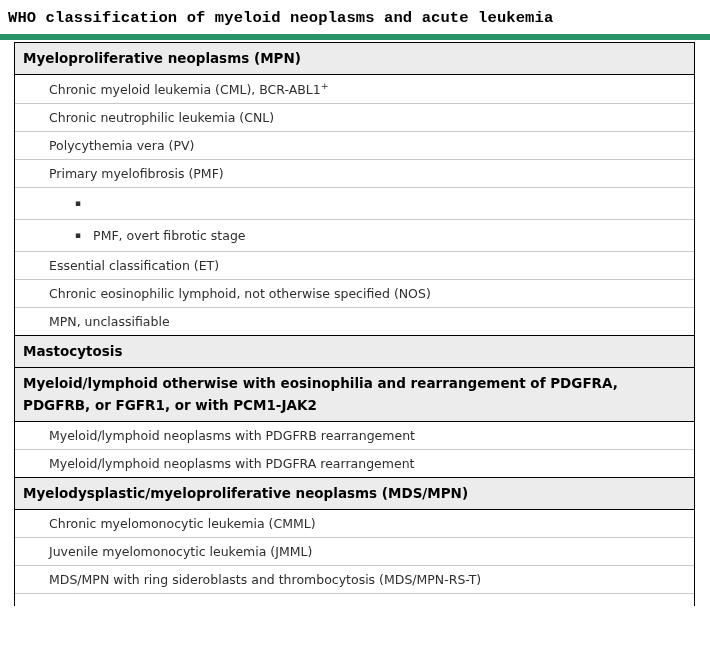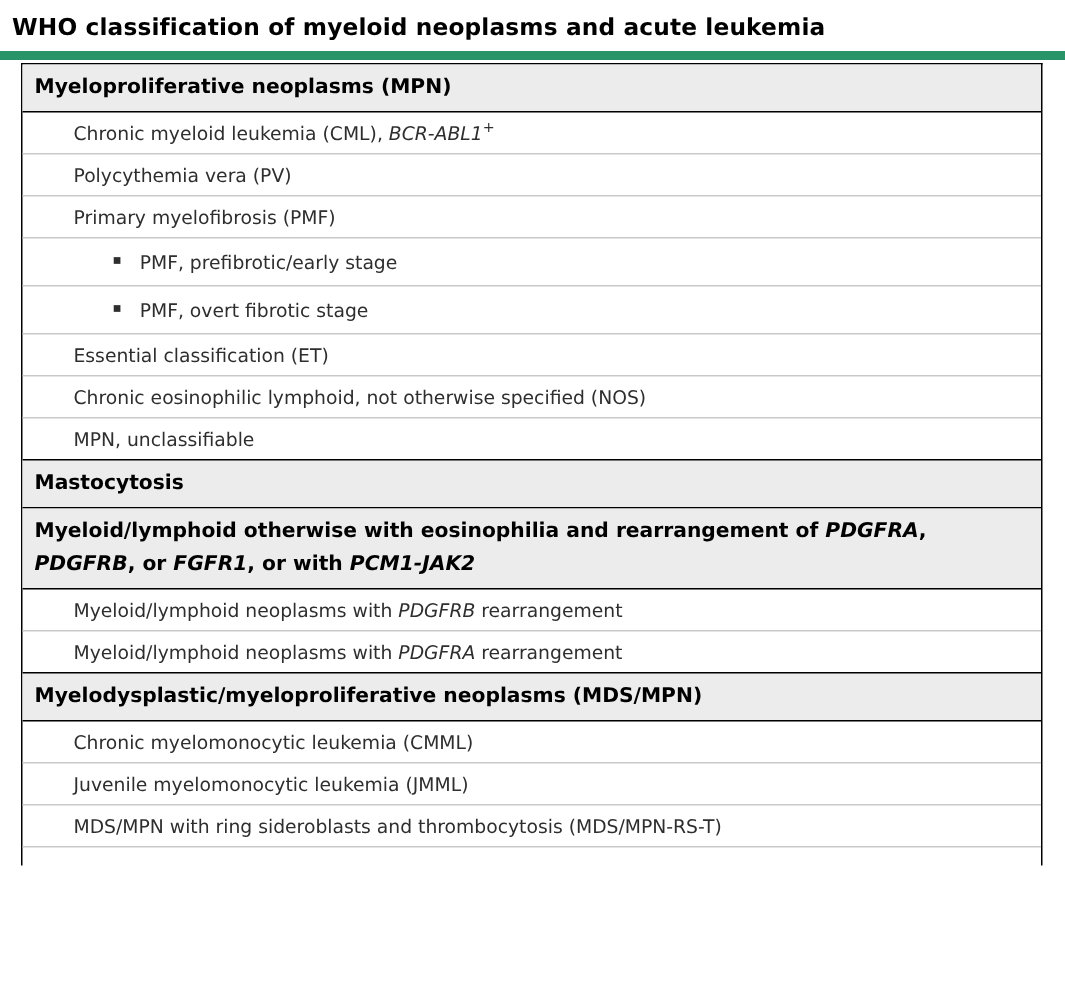--- a/index.html
+++ b/index.html
@@ -18,20 +18,21 @@
     overflow: hidden;
     background: var(--page-bg);
     font-family: "DejaVu Sans", "Liberation Sans", sans-serif;
   }
   .page-title {
     padding: 9px 20px 7px 8px;
     font-size: 15.5px;
     font-weight: bold;
     color: var(--heading-text);
     letter-spacing: 0.1px;
+    font-family: Liberation Mono, monospace;
   }
   .accent-bar {
     height: 6px;
     width: 100%;
     background: var(--accent);
   }
   .table-wrap {
     margin: 2px 15px 0 14px;
     border-left: 1.5px solid var(--border-dark);
     border-right: 1.5px solid var(--border-dark);
@@ -65,45 +66,47 @@
     font-size: 9px;
     line-height: 15px;
     margin-right: 12px;
     color: var(--text);
   }
   .row sup {
     font-size: 9.5px;
     line-height: 1;
     vertical-align: super;
   }
-  .seg-italic { font-style: italic; }
+  .seg-italic { }
 </style>
 </head>
 <body>
 
 <div class="page-title">WHO classification of myeloid neoplasms and acute leukemia</div>
 
 <div class="accent-bar"></div>
 
 <div class="table-wrap">
     <div class="row header">
       <span><span>Myeloproliferative neoplasms (MPN)</span></span>
     </div>
     <div class="row item">
       <span><span>Chronic myeloid leukemia (CML), </span><span class="seg-italic">BCR-ABL1</span><sup>+</sup></span>
     </div>
     <div class="row item">
+      <span><span>Chronic neutrophilic leukemia (CNL)</span></span>
+    </div>
+    <div class="row item">
       <span><span>Polycythemia vera (PV)</span></span>
     </div>
     <div class="row item">
       <span><span>Primary myelofibrosis (PMF)</span></span>
     </div>
     <div class="row bullet">
       <span class="bullet-glyph">▪</span>
-      <span><span>PMF, prefibrotic/early stage</span></span>
     </div>
     <div class="row bullet">
       <span class="bullet-glyph">▪</span>
       <span><span>PMF, overt fibrotic stage</span></span>
     </div>
     <div class="row item">
       <span><span>Essential classification (ET)</span></span>
     </div>
     <div class="row item">
       <span><span>Chronic eosinophilic lymphoid, not otherwise specified (NOS)</span></span>

